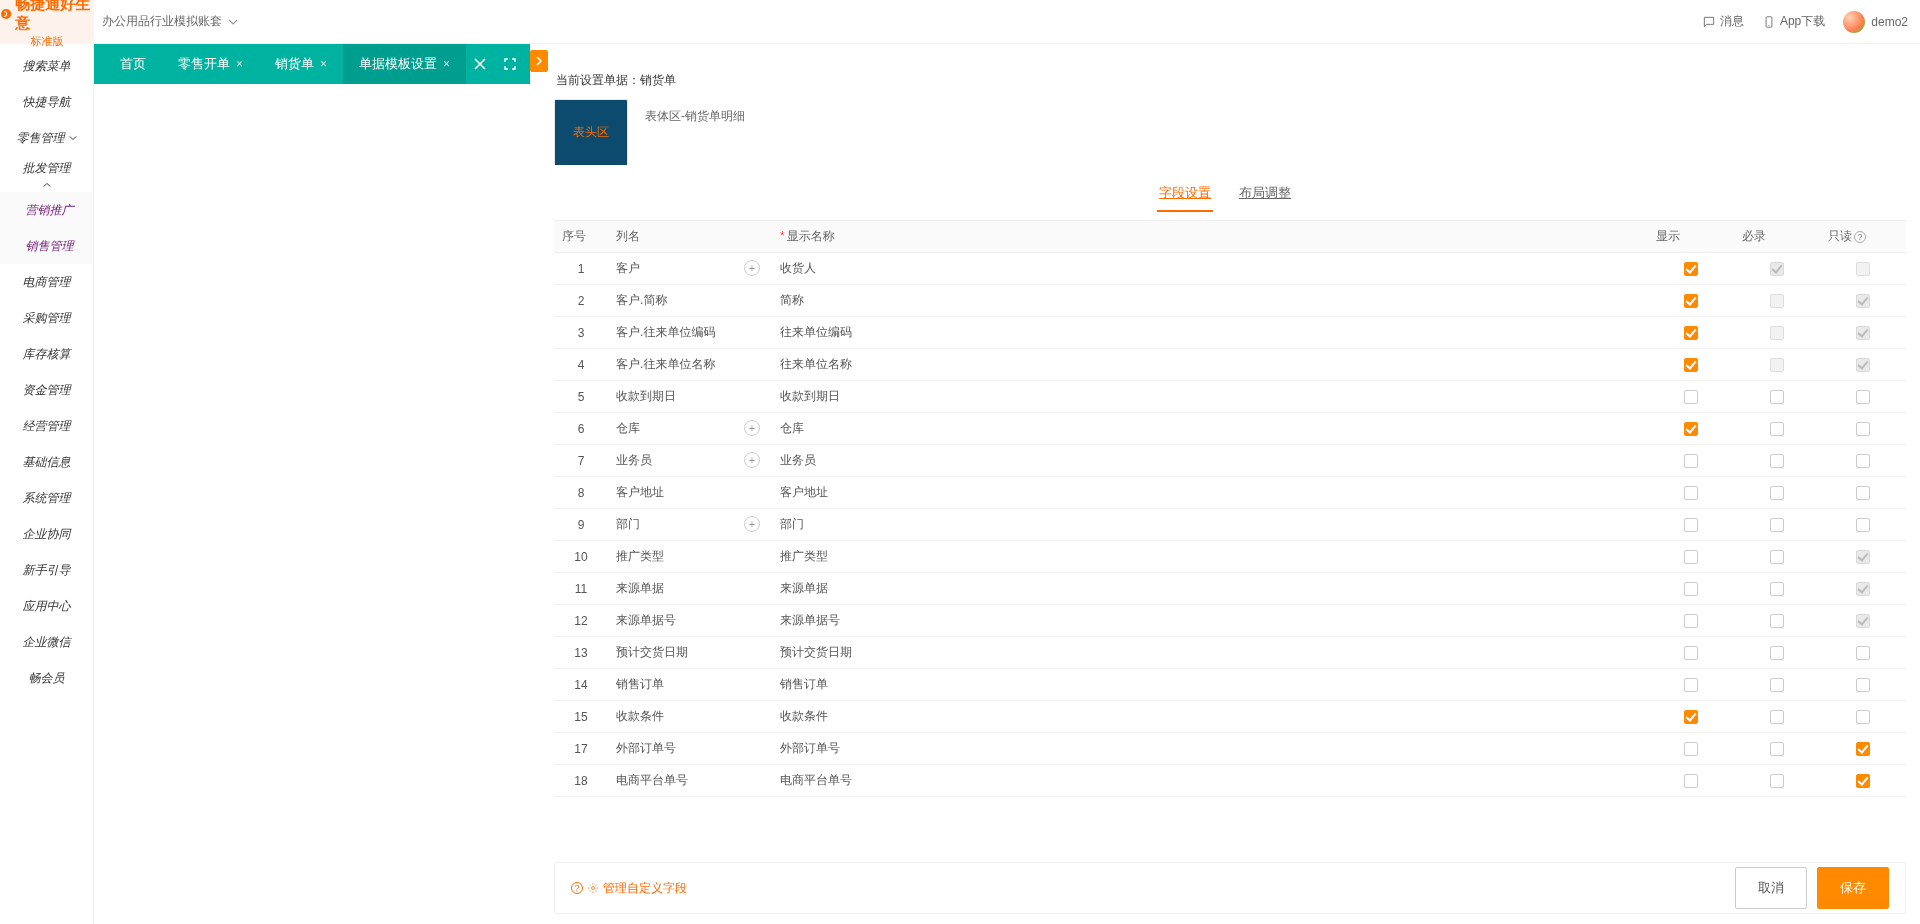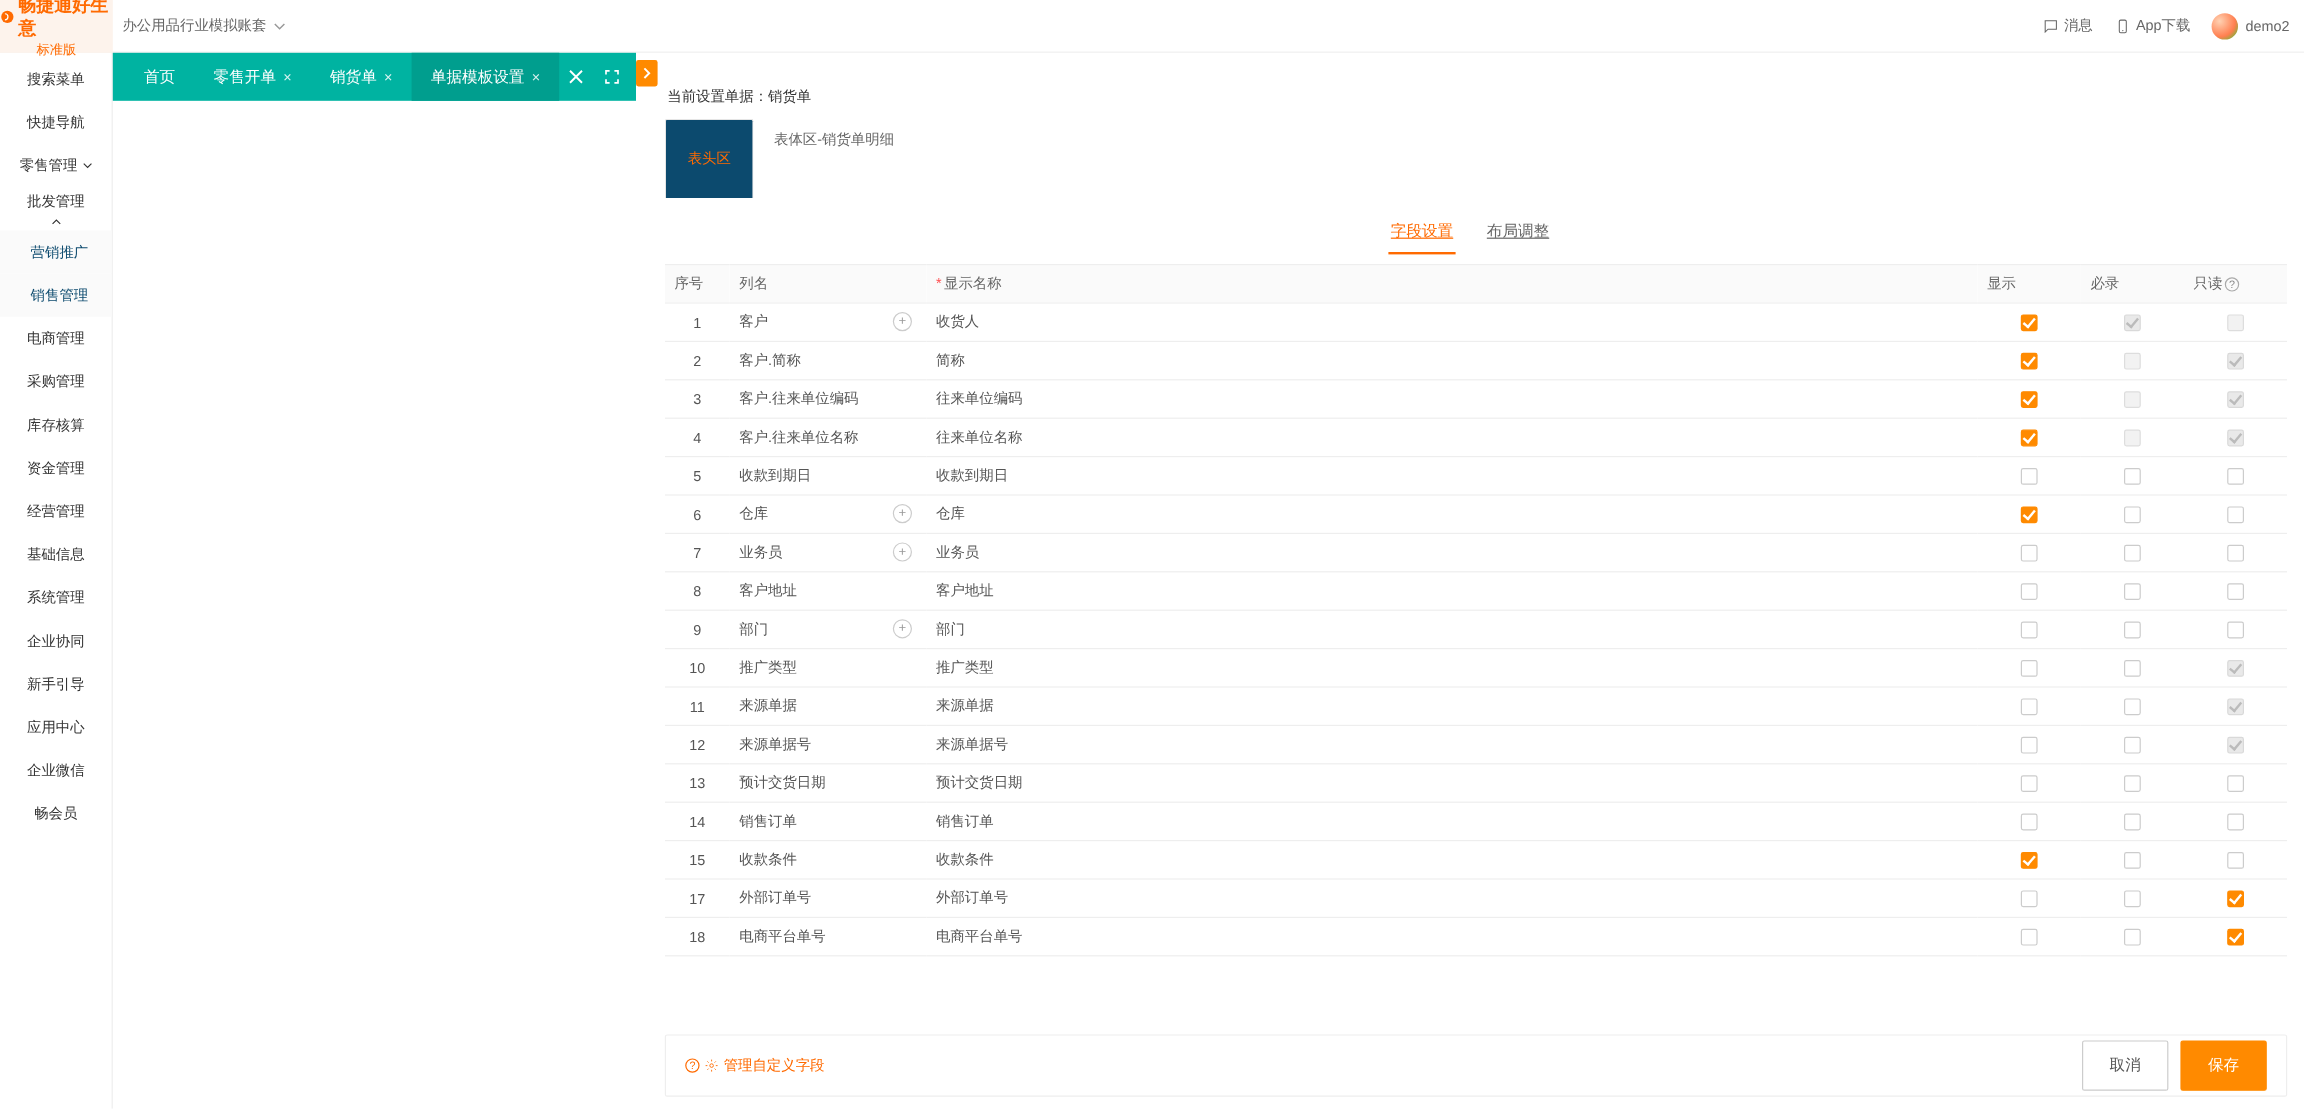--- a/index.html
+++ b/index.html
@@ -16,22 +16,22 @@
   .account-select { display: flex; align-items: center; gap: 6px; color: #666; font-size: 12px; cursor: pointer; }
   .chev-down { width: 10px; height: 10px; }
   .spacer { flex: 1; }
   .hdr-action { display: flex; align-items: center; gap: 4px; margin-left: 18px; color: #666; cursor: pointer; font-size: 12px; }
   .avatar { width: 22px; height: 22px; border-radius: 50%; margin-left: 18px; background: radial-gradient(circle at 30% 30%, #ffd2b3, #ff7f50 60%, #6b3 90%); }
 
   .body-row { flex: 1; display: flex; min-height: 0; }
 
   
   .sidebar { width: 94px; border-right: 1px solid #eee; display: flex; flex-direction: column; align-items: stretch; padding-top: 4px; }
-  .side-item { height: 36px; display: flex; align-items: center; justify-content: center; gap: 4px; color: #333; font-size: 12px; cursor: pointer; position: relative; }
-  .side-item.indent { padding-left: 6px; color: #0c4a6e; }
+  .side-item { height: 36px; display: flex; align-items: center; justify-content: center; gap: 4px; color: #333; font-size: 12px; cursor: pointer; position: relative; font-style: italic; }
+  .side-item.indent { padding-left: 6px; color: #701a75; }
   .side-item .caret { width: 8px; height: 8px; }
   .side-item.expanded { font-weight: 500; flex-direction: column; }
   .side-sub { background: #fafafa; }
 
   
   .main-col { flex: 1; display: flex; min-width: 0; }
 
   
   .tabs-bar { height: 40px; background: #00b3a1; display: flex; align-items: center; padding-left: 10px; position: relative; }
   .tab { height: 40px; display: flex; align-items: center; padding: 0 16px; color: #fff; font-size: 13px; cursor: pointer; gap: 6px; }

